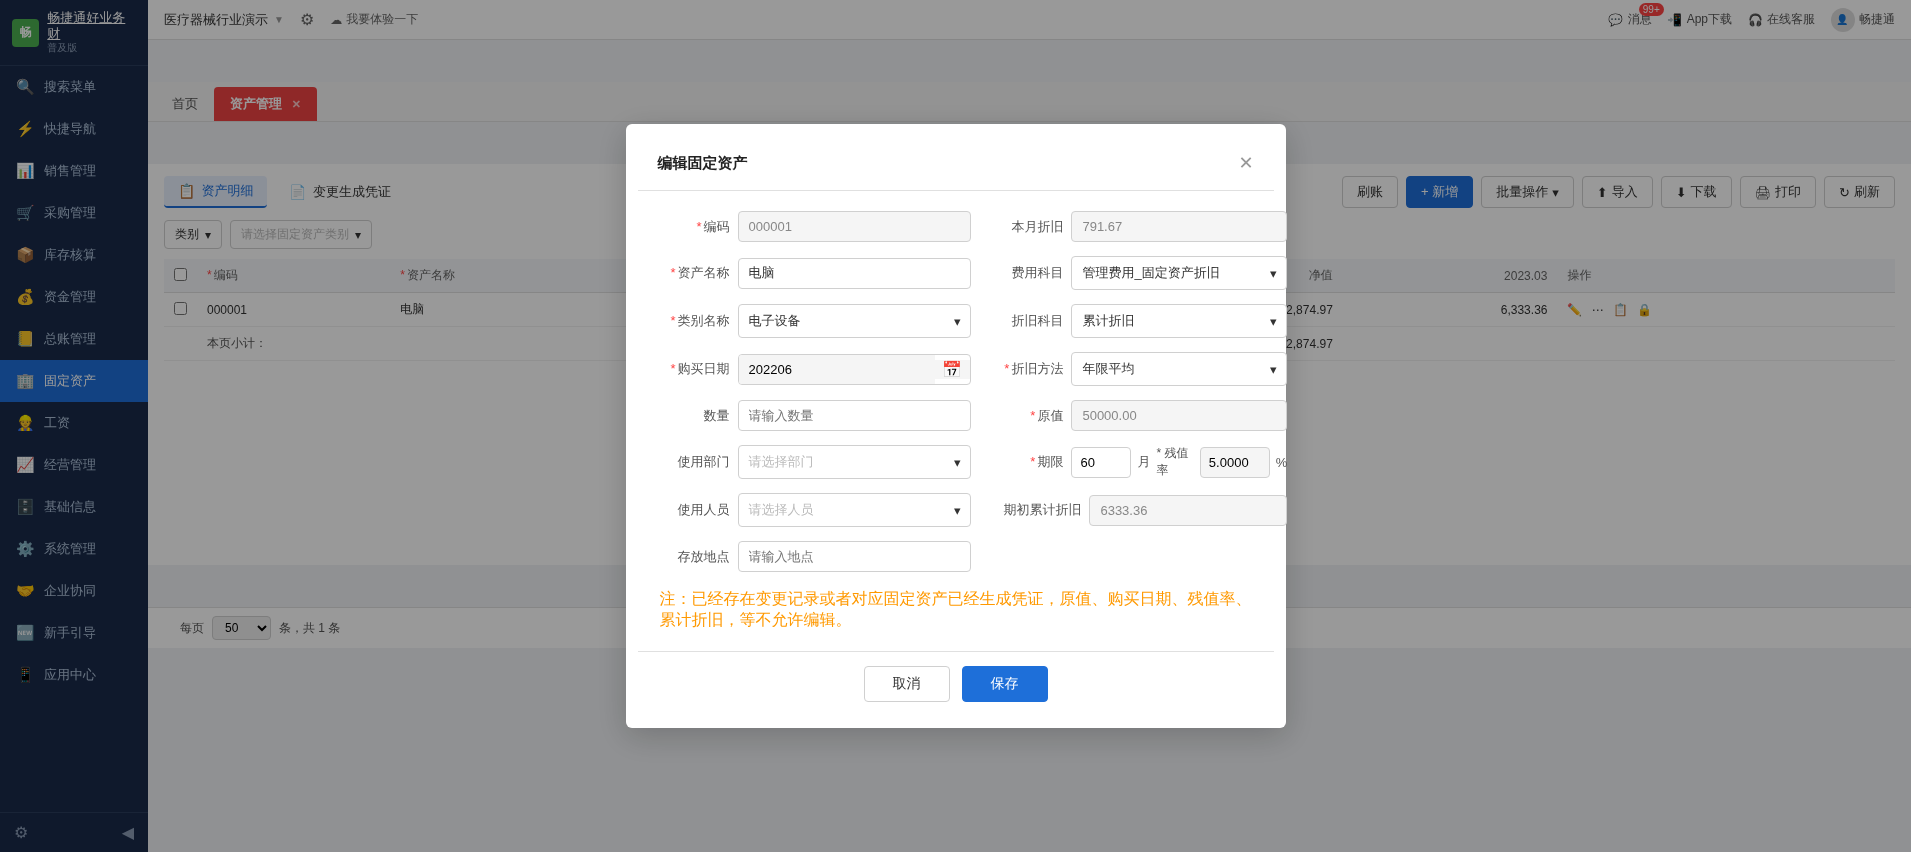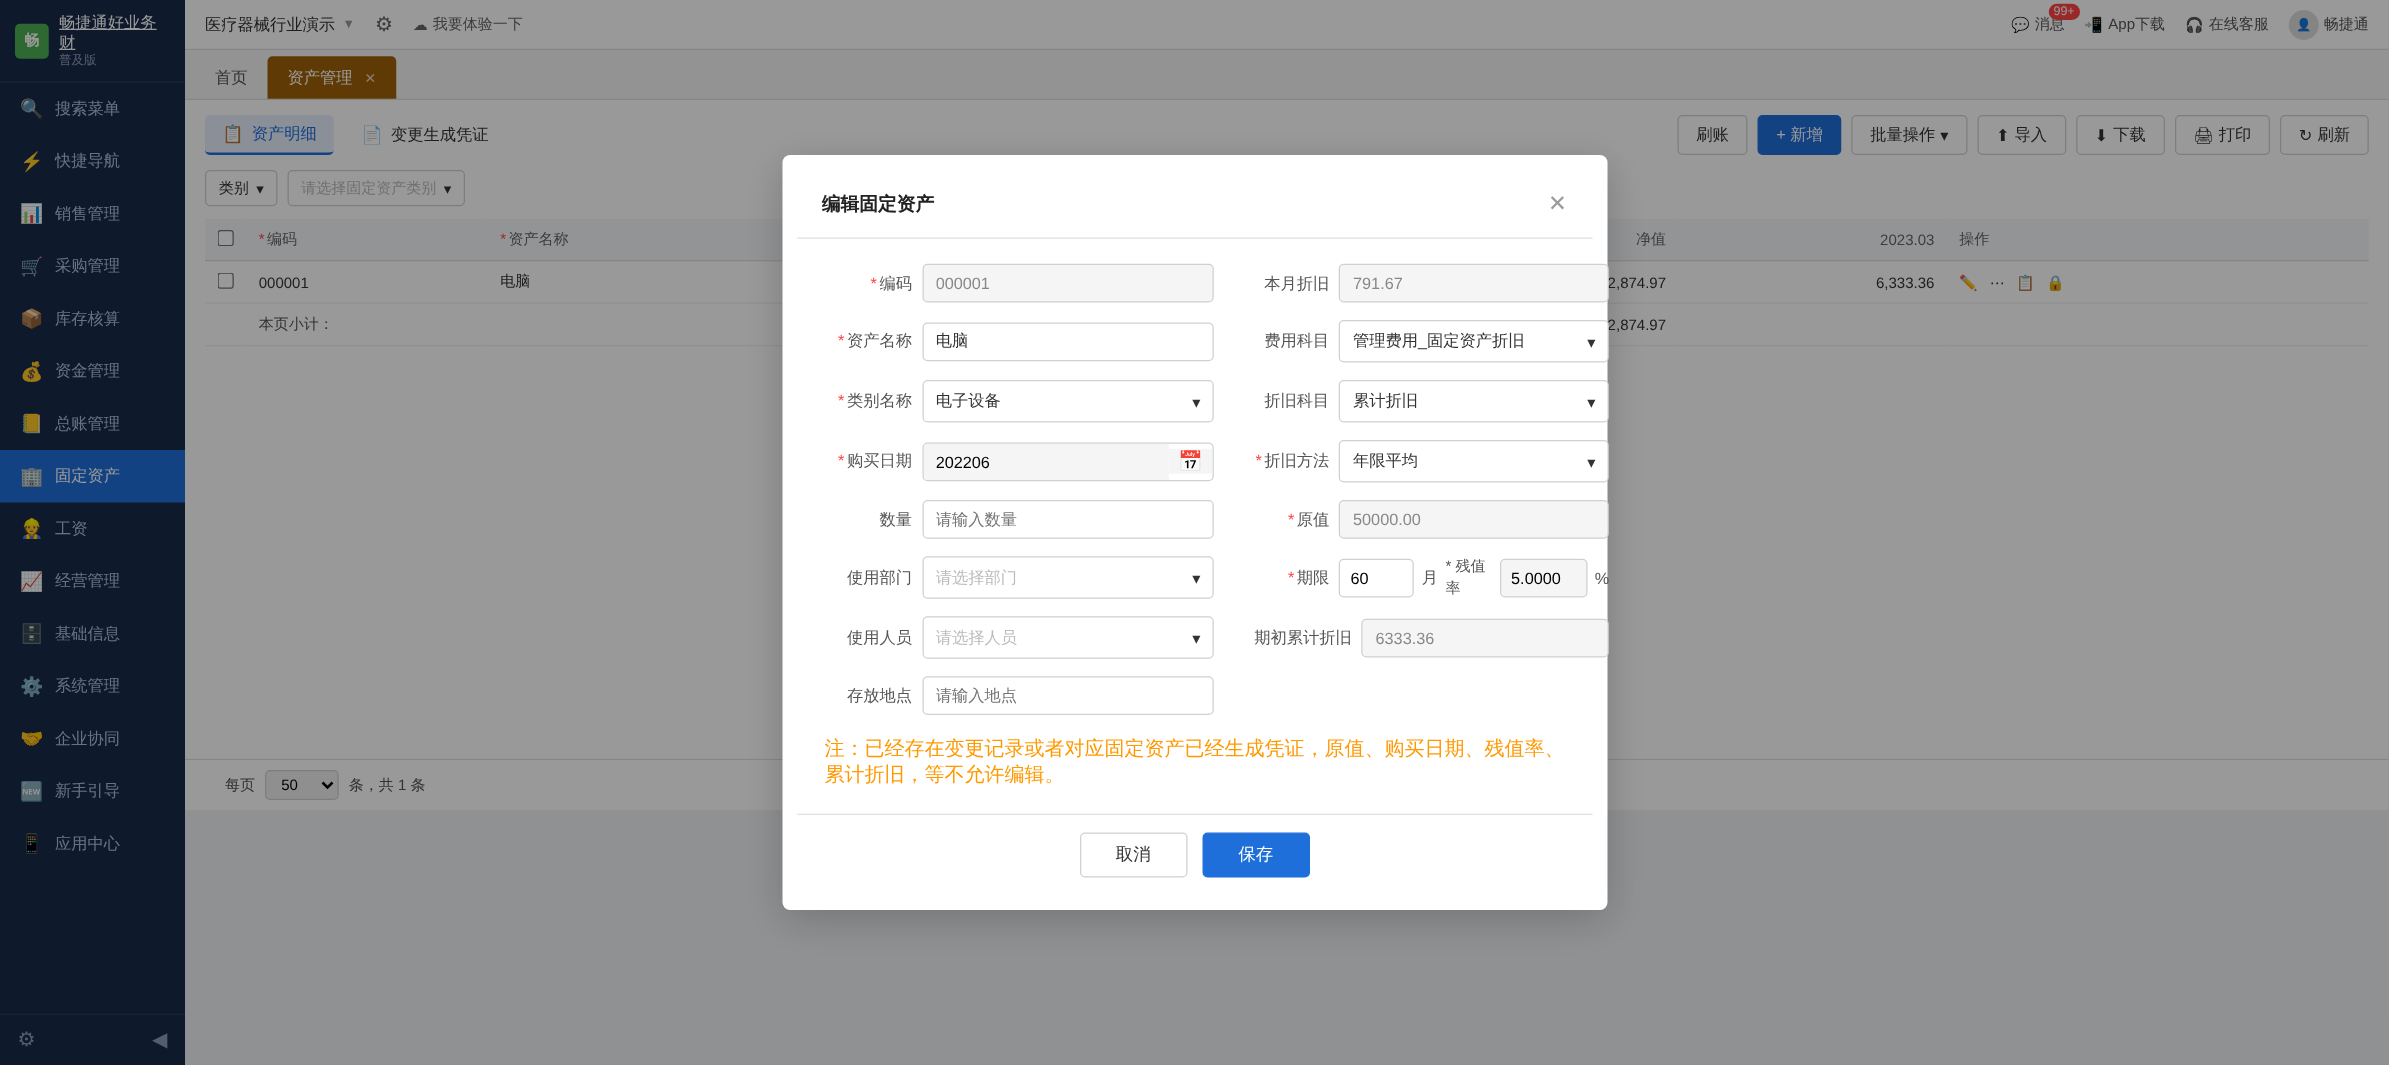--- a/index.html
+++ b/index.html
@@ -44,20 +44,21 @@
       padding: 10px 14px; border-top: 1px solid #2a3d5c;
     }
     .sidebar-bottom-btn { color: #8a9bb5; cursor: pointer; font-size: 16px; }
 
     
     .main-area {
       flex: 1;
       display: flex;
       flex-direction: column;
       height: 648px;
+      gap: 42px;
     }
 
     
     .topbar {
       height: 40px;
       background: #fff;
       border-bottom: 1px solid #e0e0e0;
       display: flex;
       align-items: center;
       padding: 0 16px;
@@ -94,22 +95,23 @@
       flex-shrink: 0;
     }
     .tab {
       padding: 8px 16px;
       font-size: 13px;
       cursor: pointer;
       border-radius: 4px 4px 0 0;
       color: #555;
     }
     .tab.active {
-      background: #a16207;
+      background: #ef4444;
       color: white;
+      font-weight: bold;
     }
     .tab-close { margin-left: 6px; font-size: 11px; opacity: 0.7; }
 
     
     .content-area {
       flex: 1;
       background: #fff;
       padding: 12px 16px;
       overflow: auto;
       position: relative;

